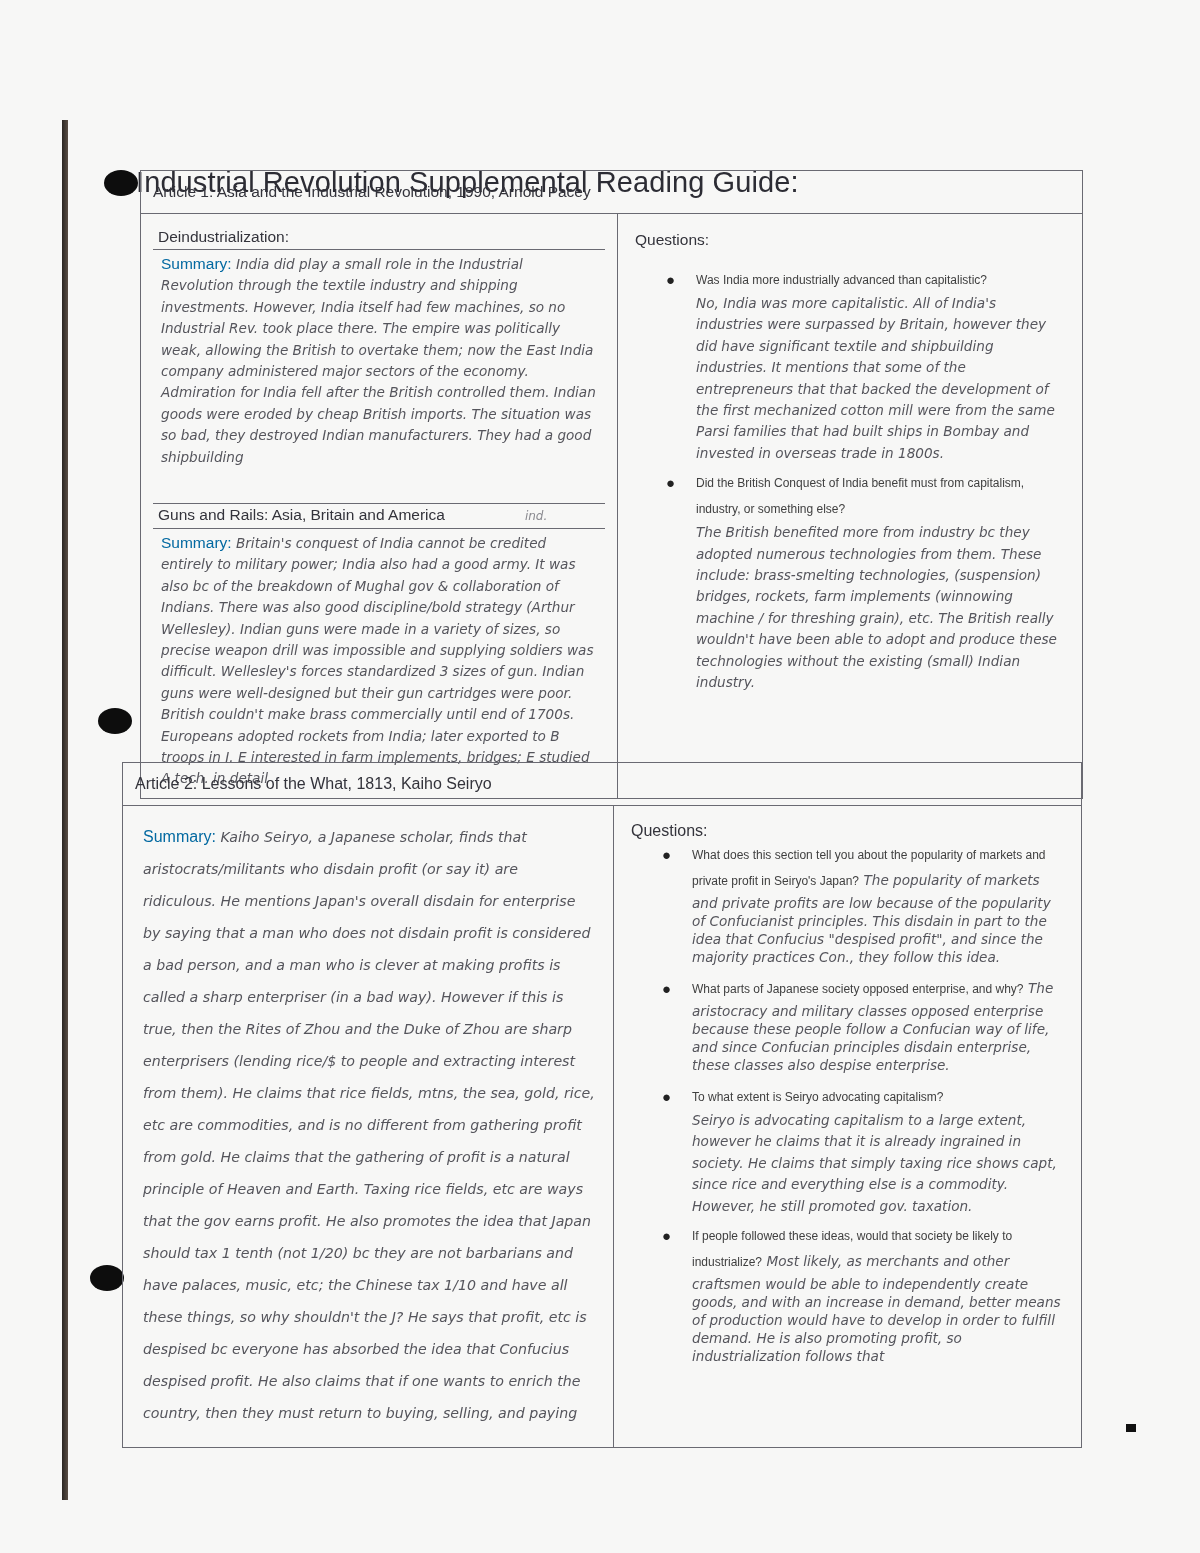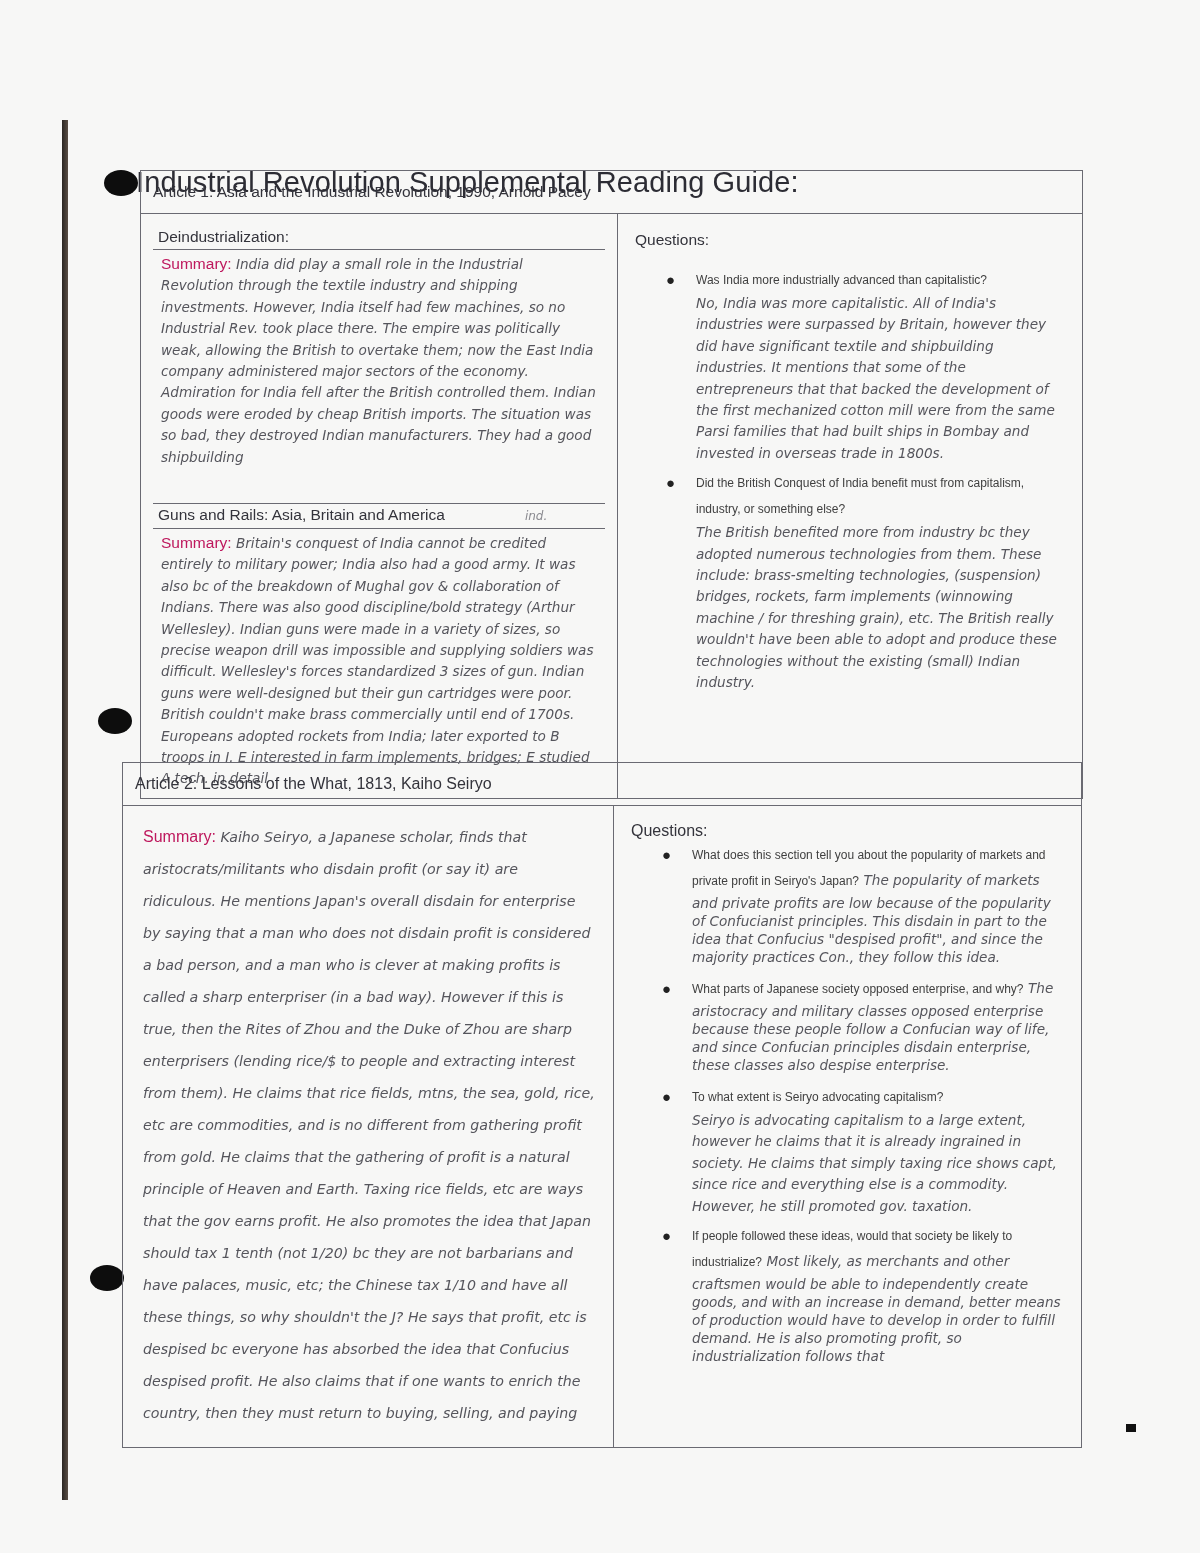--- a/index.html
+++ b/index.html
@@ -15,21 +15,21 @@
   .hole.h2 { left:98px; top:708px; }
   .hole.h3 { left:90px; top:1265px; }
   .corner-dot { position:absolute; left:1126px; top:1424px; width:10px; height:8px; background:#111; }
   .title { position:absolute; left:136px; top:130px; font-size:29px; color:#2c2c34; letter-spacing:0.1px;margin-top:36px; }
   table.grid { position:absolute; border-collapse:collapse; }
   .grid td { border:1.5px solid #6a6a72; vertical-align:top; padding:12px; }
   .label { font-size:15.5px; color:#33333b; padding:2px 5px; }
   .hand { font-family:"DejaVu Sans", sans-serif; font-style:italic; color:#55555c;
     font-size:13.6px; line-height:21.4px; }
   .summary { padding:3px 6px 2px 8px; }
-  .summary .lead { font-style:normal; font-family:"Liberation Sans", sans-serif; color:#be185d; font-size:15.5px;margin-top:8px; }
+  .summary .lead { font-style:normal; font-family:"Liberation Sans", sans-serif; color:#0369a1; font-size:15.5px;margin-top:8px; }
   .q-list { list-style:none; margin:0; padding:0; }
   .q-item { position:relative; padding-left:66px; padding-right:8px; }
   .q-item .bullet { position:absolute; left:36px; top:4px; font-size:15px; color:#222; }
   .q-text { font-size:12px; color:#404040; line-height:26px; }
   .q-ans { display:block; }
   .inline-ans { font-family:"DejaVu Sans", sans-serif; font-style:italic; color:#55555c; font-size:13.6px; }
   .side-note { font-family:"DejaVu Sans", sans-serif; font-style:italic; color:#8a8a90; font-size:12px; margin-left:80px; }
 </style>
 </head>
 <body>

